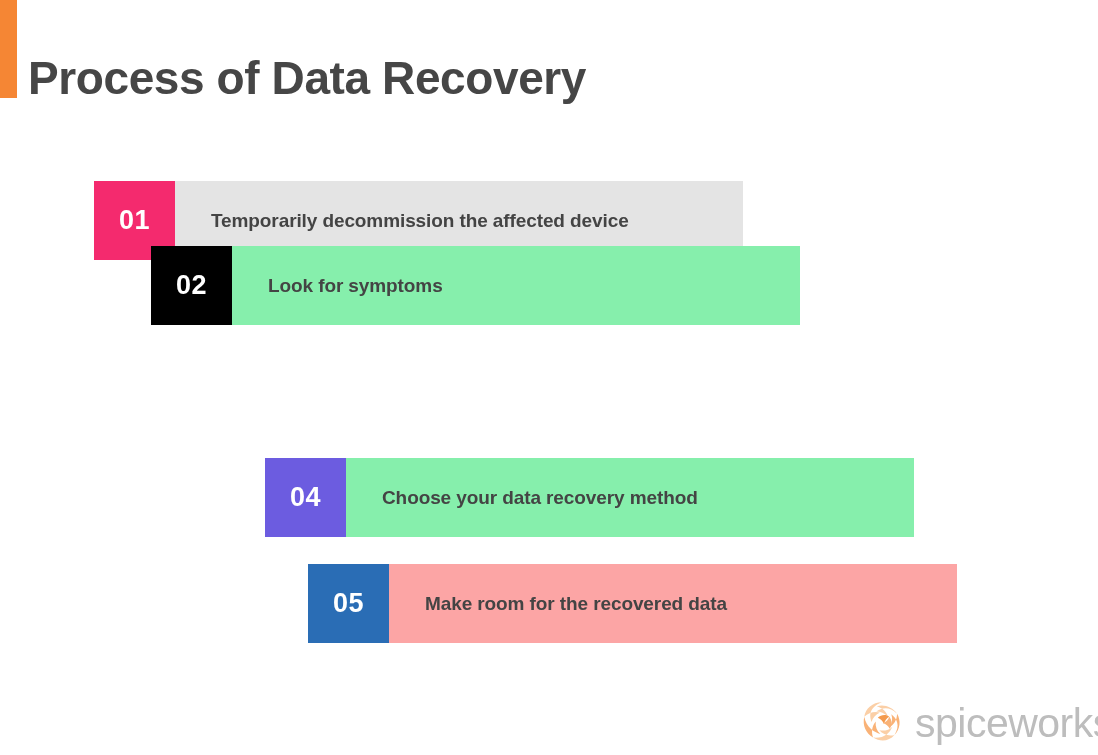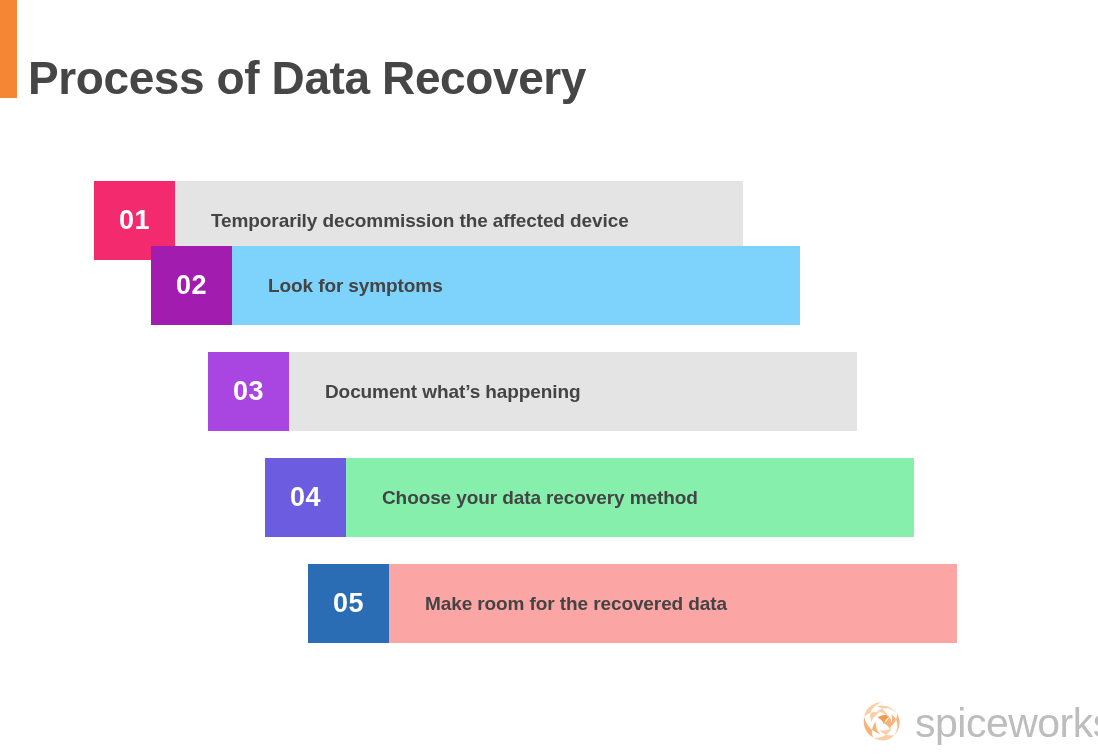--- a/index.html
+++ b/index.html
@@ -108,29 +108,23 @@
 <h1 id="page-title">Process of Data Recovery</h1>
 
 <div id="steps-list">
     <div class="step-row" style="left: 94px; top: 140px; width: 649px; margin-top: 41px;">
       <div class="step-badge" style="background: rgb(244, 42, 110);">01</div>
       <div class="step-bar" style="background: rgb(228, 228, 228);">
         <div class="step-label">Temporarily decommission the affected device</div>
       </div>
     </div>
     <div class="step-row" style="left: 151px; top: 246px; width: 649px;">
-      <div class="step-badge" style="background: #a21caf;">02</div>
-      <div class="step-bar" style="background: #7dd3fc;">
+      <div class="step-badge" style="background: #000000;">02</div>
+      <div class="step-bar" style="background: #86efac;">
         <div class="step-label">Look for symptoms</div>
-      </div>
-    </div>
-    <div class="step-row" style="left: 208px; top: 352px; width: 649px;">
-      <div class="step-badge" style="background: rgb(169, 69, 224);">03</div>
-      <div class="step-bar" style="background: rgb(228, 228, 228);">
-        <div class="step-label">Document what’s happening</div>
       </div>
     </div>
     <div class="step-row" style="left: 265px; top: 458px; width: 649px;">
       <div class="step-badge" style="background: rgb(108, 92, 224);">04</div>
       <div class="step-bar" style="background: #86efac;">
         <div class="step-label">Choose your data recovery method</div>
       </div>
     </div>
     <div class="step-row" style="left: 308px; top: 564px; width: 649px;">
       <div class="step-badge" style="background: rgb(42, 109, 181);">05</div>

